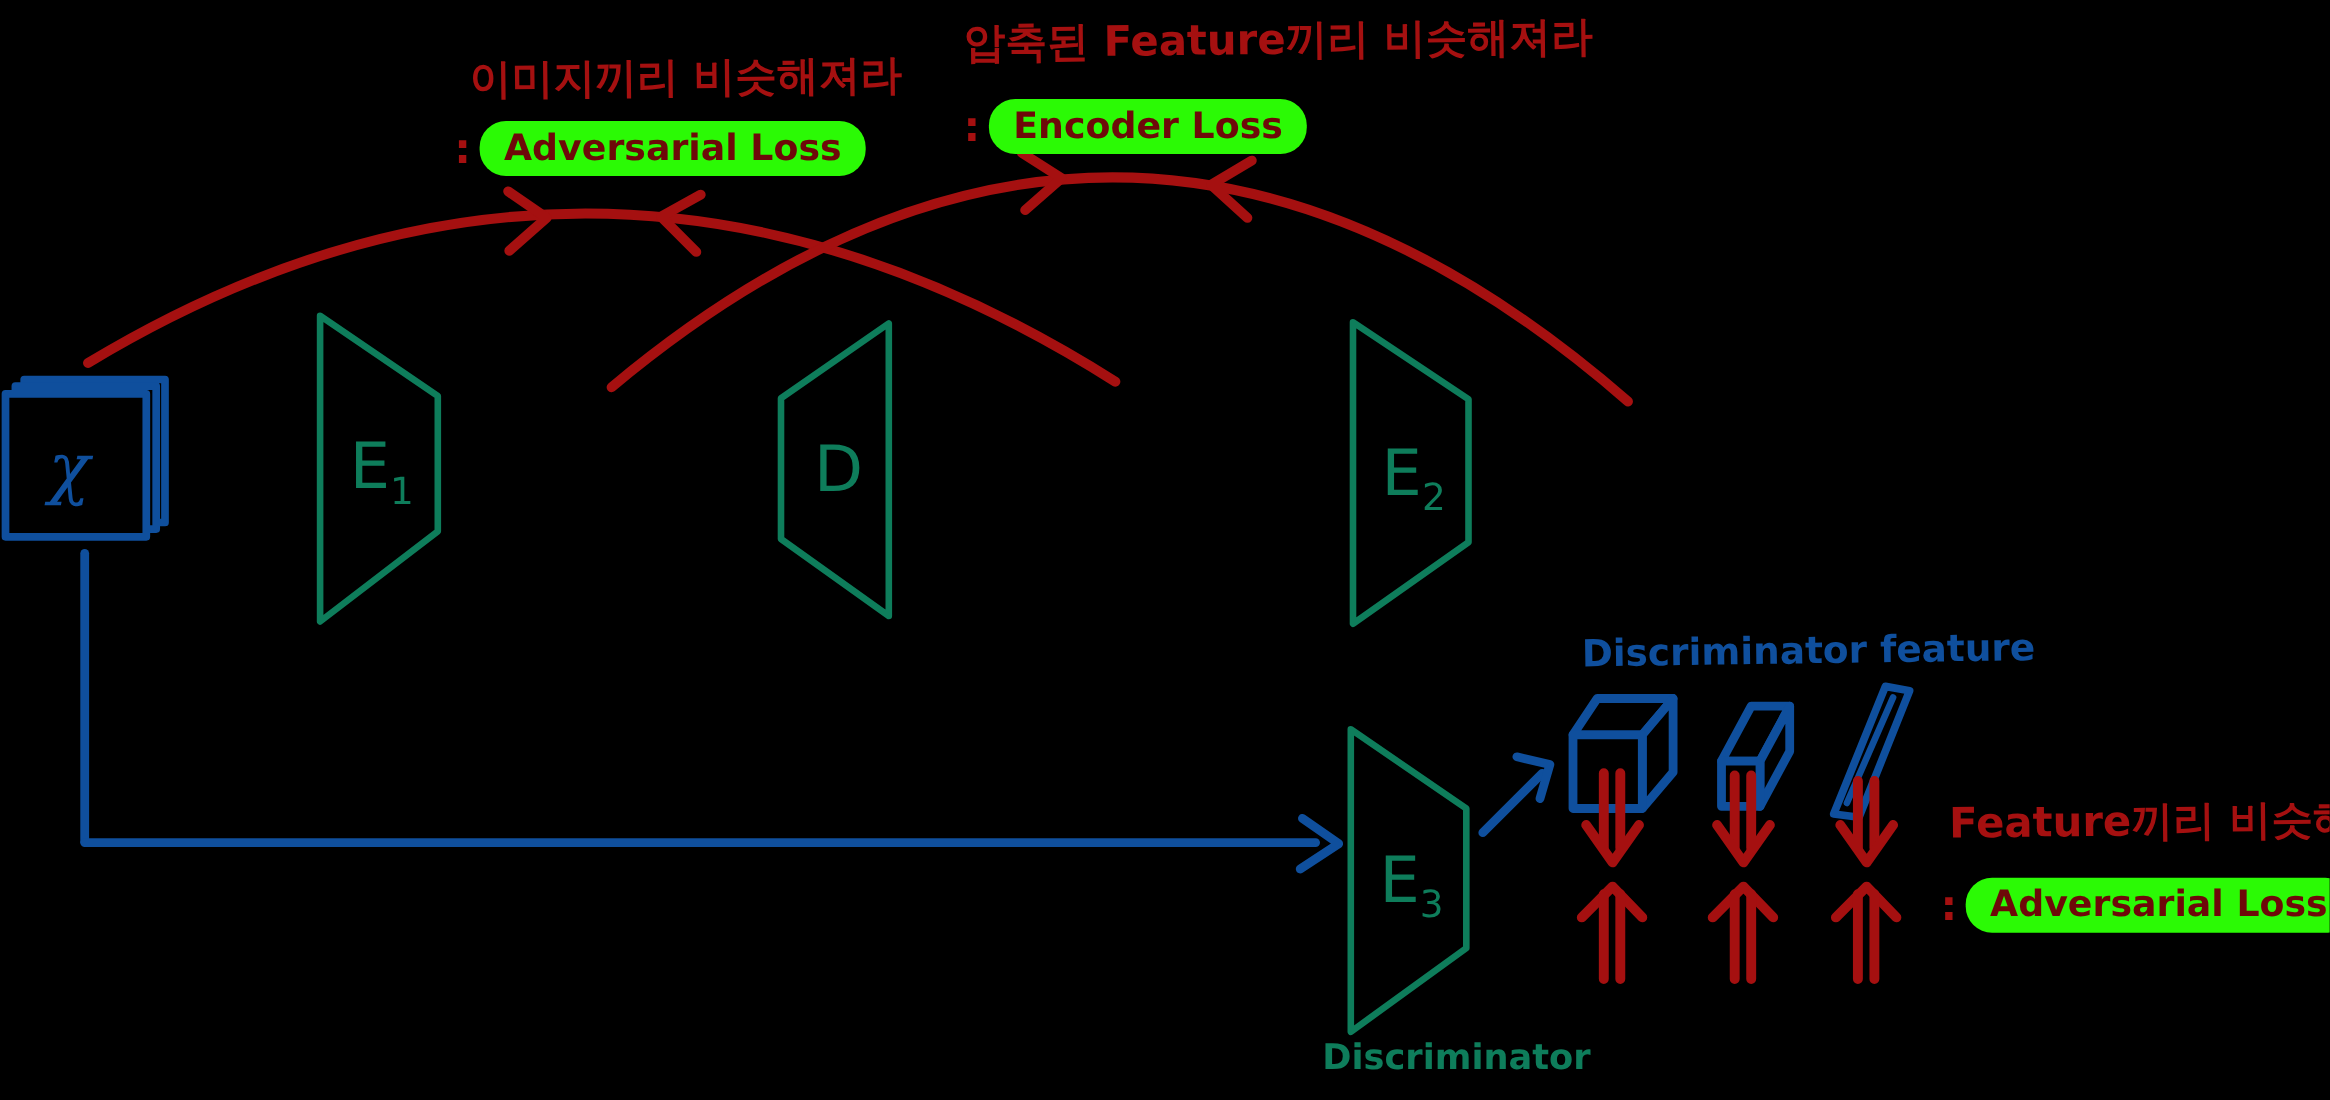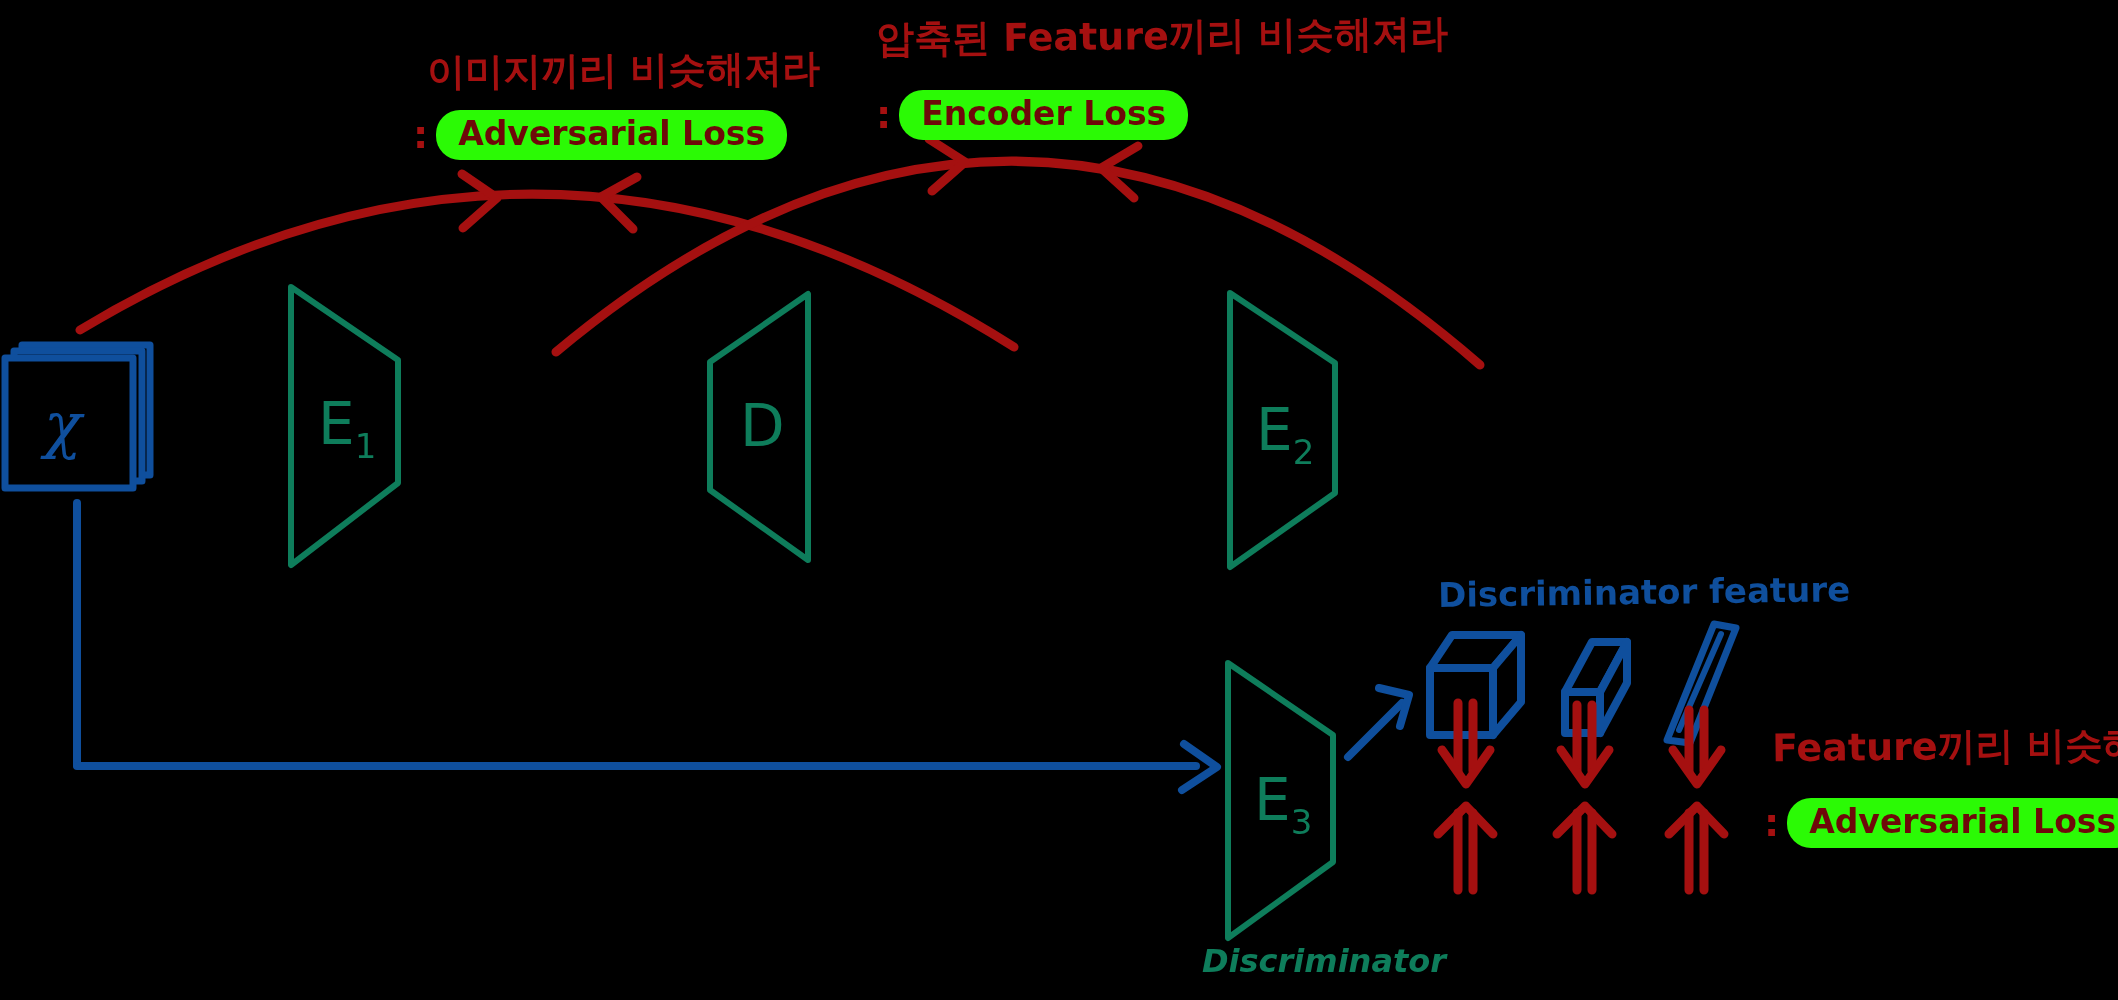--- a/index.html
+++ b/index.html
@@ -127,15 +127,15 @@
     <span class="pill">Encoder Loss</span>
   </div>
 
   <div class="label korean" style="left:1772px;top:726px;">Feature끼리 비슷해져라</div>
   <div class="loss-row" style="left:1764px;top:798px;">
     <span class="colon">:</span>
     <span class="pill">Adversarial Loss</span>
   </div>
 
   <div class="label blue-text" style="left:1438px;top:574px;">Discriminator feature</div>
-  <div class="label teal-text" style="left:1202px;top:944px;font-style:italic;">Discriminator</div>
+  <div class="label teal-text" style="left:1202px;top:944px;">Discriminator</div>
 
 </div>
 
 </body></html>

